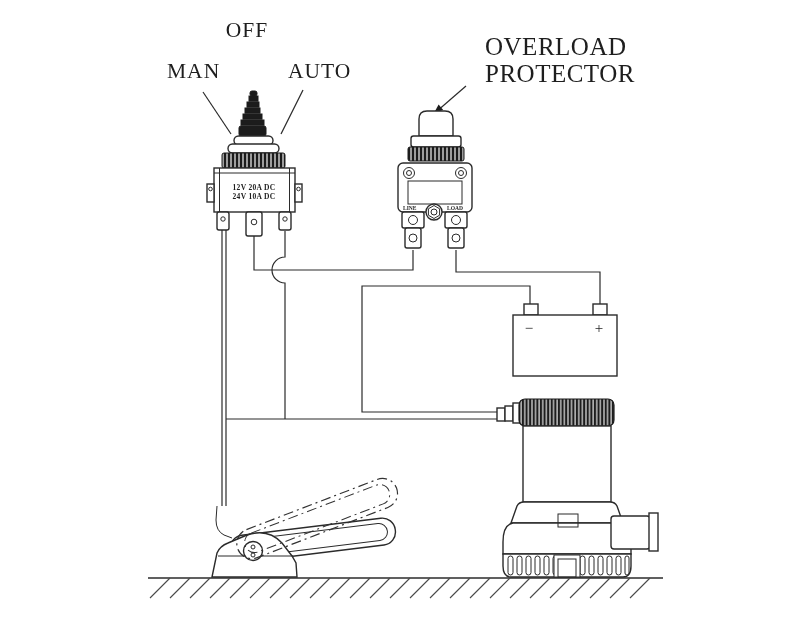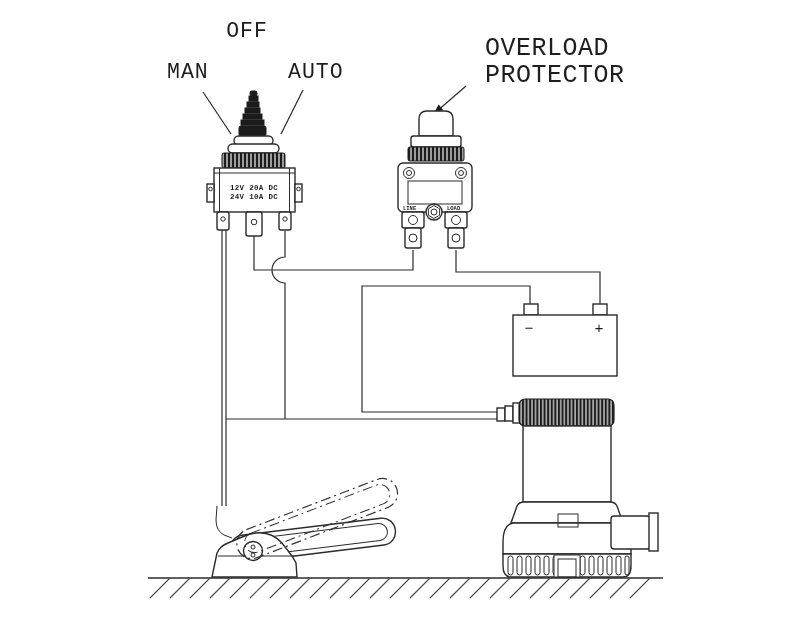--- a/index.html
+++ b/index.html
@@ -1,18 +1,18 @@
 <!DOCTYPE html>
 <html><head>
 <meta charset="utf-8">
 <style>
   html,body{margin:0;padding:0;background:#fff;}
   .stage{
     position:relative;width:800px;height:619px;background:#fff;overflow:hidden;
-    font-family:Liberation Mono, monospace;
+    font-family:Liberation Serif, serif;
   }
   .stage svg{position:absolute;left:0;top:0;}
   text{fill:#1e1e1e;}
   .big-label{font-size:21.5px;letter-spacing:1px;}
   .huge-label{font-size:25px;letter-spacing:0.5px;}
   .tiny-label{font-size:7.5px;font-weight:bold;letter-spacing:0.3px;}
   .micro-label{font-size:5.5px;font-weight:bold;}
   .sym-label{font-size:15px;}
   .ln{stroke:#2b2b2b;stroke-width:1.2;fill:none;}
   .cmp{stroke:#2b2b2b;stroke-width:1.4;fill:#fff;}

